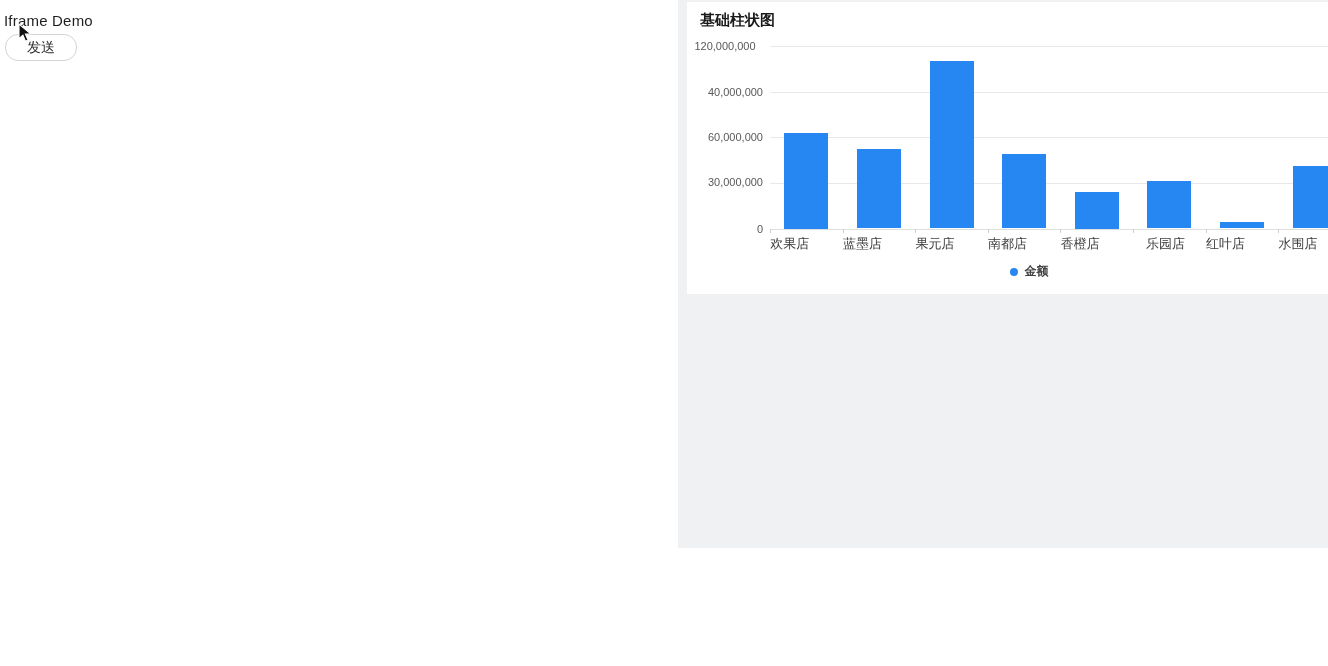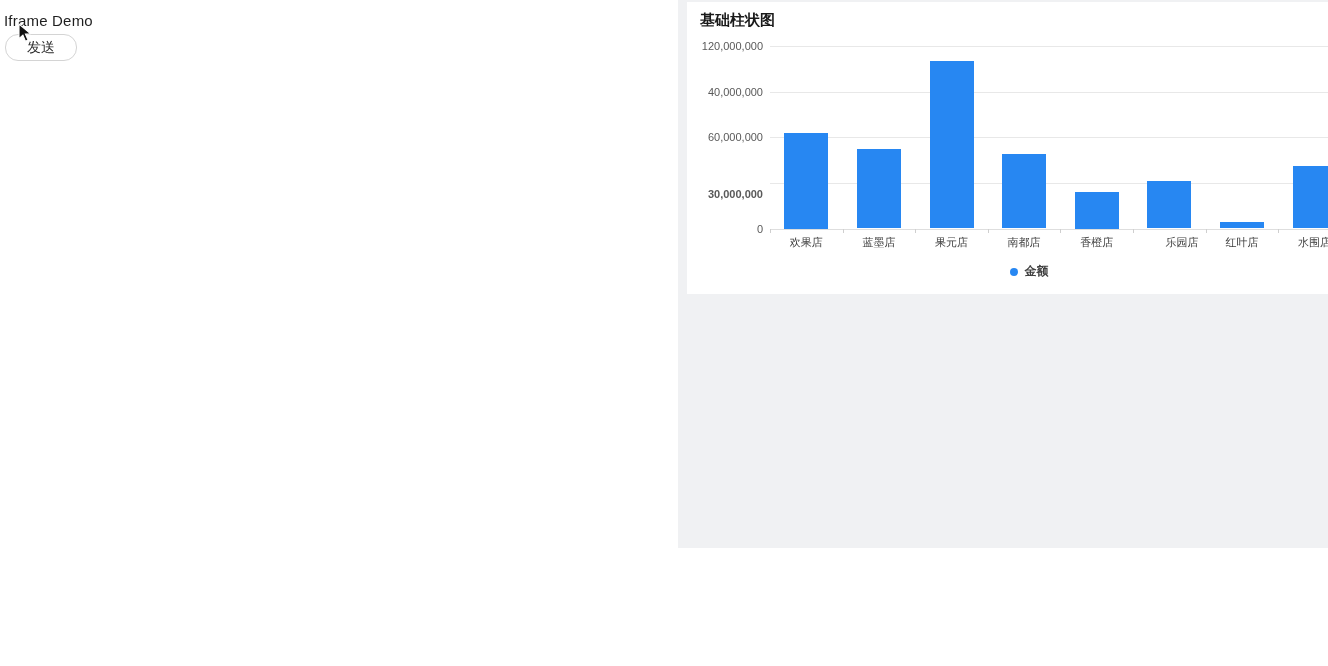--- a/index.html
+++ b/index.html
@@ -63,22 +63,22 @@
     text-align: right;
     font-size: 11px; color: #595959;
     transform: translateY(-6px);
   }
   .bar {
     position: absolute; width: 44px;
     cursor: pointer;
   }
   .x-label {
     position: absolute; width: 72px;
-    text-align: center;
-    font-size: 11px; color: #3d3d3d;
+    text-align: left;
+    font-size: 13px; color: #3d3d3d;
   }
   .x-tick {
     position: absolute; width: 1px; height: 4px;
     background: #cfcfcf;
   }
   .legend {
     position: absolute; left: 43px; right: 0; top: 261px;
     display: flex; align-items: center; justify-content: center;
     gap: 7px;
     cursor: pointer;
@@ -102,27 +102,27 @@
     </svg>
   </div>
 
   <div class="right-region">
     <div class="chart-card">
       <div class="chart-title">基础柱状图</div>
       <div class="plot" id="plot">
           <div class="gridline baseline" style="top: 226.5px;"></div>
           <div class="y-label" style="top: 226.5px;">0</div>
           <div class="gridline" style="top: 180.875px;"></div>
-          <div class="y-label" style="top: 192px; font-weight: bold;">30,000,000</div>
+          <div class="y-label" style="top: 180px;">30,000,000</div>
           <div class="gridline" style="top: 135.25px;"></div>
           <div class="y-label" style="top: 135.25px;">60,000,000</div>
           <div class="gridline" style="top: 89.625px;"></div>
           <div class="y-label" style="top: 89.625px;">40,000,000</div>
           <div class="gridline" style="top: 44px;"></div>
-          <div class="y-label" style="top: 44px;">120,000,000</div>
+          <div class="y-label" style="top: 44px; text-align: center;">120,000,000</div>
           <div class="bar" style="left: 97.3px; top: 130.688px; height: 95.8125px; background: rgb(39, 135, 242);"></div>
           <div class="x-label" style="left: 83.3px; top: 232.5px;">欢果店</div>
           <div class="bar" style="left: 169.9px; top: 147.417px; height: 79.0833px; background: rgb(39, 135, 242);"></div>
           <div class="x-label" style="left: 155.9px; top: 232.5px;">蓝墨店</div>
           <div class="bar" style="left: 242.5px; top: 59.2083px; height: 167.292px; background: rgb(39, 135, 242);"></div>
           <div class="x-label" style="left: 228.5px; top: 232.5px;">果元店</div>
           <div class="bar" style="left: 315.1px; top: 151.979px; height: 74.5208px; background: rgb(39, 135, 242);"></div>
           <div class="x-label" style="left: 301.1px; top: 232.5px; font-family: Liberation Serif, serif;">南都店</div>
           <div class="bar" style="left: 387.7px; top: 190px; height: 36.5px; background: rgb(39, 135, 242);"></div>
           <div class="x-label" style="left: 373.7px; top: 232.5px;">香橙店</div>

